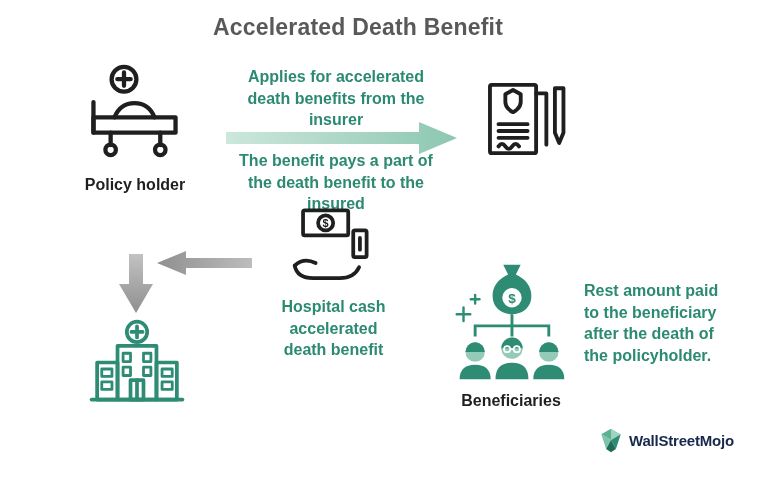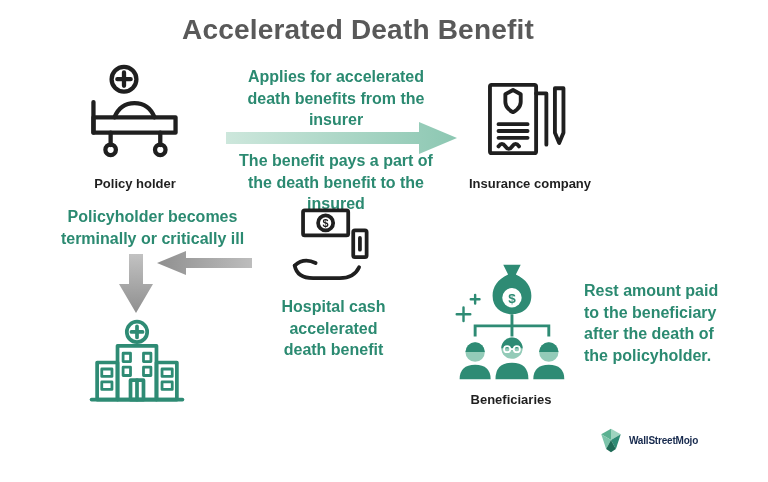--- a/index.html
+++ b/index.html
@@ -2,30 +2,30 @@
 <html><head>
 <meta charset="utf-8">
 <style>
   * { margin: 0; padding: 0; box-sizing: border-box; }
   html, body { background: #ffffff; }
   body { font-family: "Liberation Sans", sans-serif; }
   .canvas { position: relative; width: 768px; height: 482px; background: #ffffff; overflow: hidden; }
   .abs { position: absolute; }
   .title {
     top: 14px; left: 0; width: 716px; text-align: center;
-    font-size: 28px; font-weight: bold; color: #595959; letter-spacing: 0.2px;
+    font-size: 23px; font-weight: bold; color: #595959; letter-spacing: 0.2px;
   }
   .teal-note {
     color: #2b8a71; font-weight: bold; font-size: 16px; line-height: 1.35; text-align: center;
   }
   .teal-note.left-align { text-align: left; }
-  .node-label { font-weight: bold; font-size: 13px; color: #1f1f1f; text-align: center; }
+  .node-label { font-weight: bold; font-size: 16px; color: #1f1f1f; text-align: center; }
   .node-label.teal { color: #2b8a71; }
   .logo { display: flex; align-items: center; }
-  .logo-text { font-size: 10px; font-weight: bold; color: #16294d; margin-left: 5px; letter-spacing: -0.2px; }
+  .logo-text { font-size: 15px; font-weight: bold; color: #16294d; margin-left: 5px; letter-spacing: -0.2px; }
   svg text { font-family: "Liberation Sans", sans-serif; }
 </style>
 </head>
 <body>
 
 <div class="canvas">
 
   <div class="abs title">Accelerated Death Benefit</div>
 
   <svg class="abs" style="left:82px; top:62px;" width="105" height="105" viewBox="0 0 110 110" fill="none" stroke="#1f1f1f" stroke-width="4.5" stroke-linecap="round" stroke-linejoin="round">
@@ -55,23 +55,21 @@
   <div class="abs teal-note" style="left:226px; top:150px; width:220px;">The benefit pays a part of the death benefit to the insured</div>
 
   <svg class="abs" style="left:478px; top:76px;" width="94" height="98" viewBox="0 0 110 110" fill="none" stroke="#1f1f1f" stroke-width="4.5" stroke-linecap="round" stroke-linejoin="round">
     <path d="M68 18 h12 v60"></path>
     <rect x="14" y="8" width="54" height="80" rx="2"></rect>
     <path d="M32 19 l9 -5 9 5 v9 c0 8 -9 12 -9 12 s-9 -4 -9 -12 z"></path>
     <path d="M24 54 h34 M24 62 h34 M24 70 h34"></path>
     <path d="M24 80 q4 -6 8 0 t8 0 t8 0"></path>
     <path d="M90 12 h10 v52 l-5 12 -5 -12 z"></path>
   </svg>
-  <div class="abs node-label" style="left:450px; top:176px; width:160px;">Insurance company</div>
 
-  <div class="abs teal-note" style="left:50px; top:206px; width:205px;">Policyholder becomes terminally or critically ill</div>
 
   <svg class="abs" style="left:118px; top:254px;" width="36" height="60" viewBox="0 0 36 60">
     <defs>
       <linearGradient id="gB" x1="0" y1="0" x2="0" y2="1">
         <stop offset="0" stop-color="#c2c2c2"></stop>
           <stop offset="1" stop-color="#8f8f8f"></stop>
       </linearGradient>
     </defs>
     <polygon points="11,0 25,0 25,30 35,30 18,59 1,30 11,30" fill="url(#gB)"></polygon>
   </svg>

